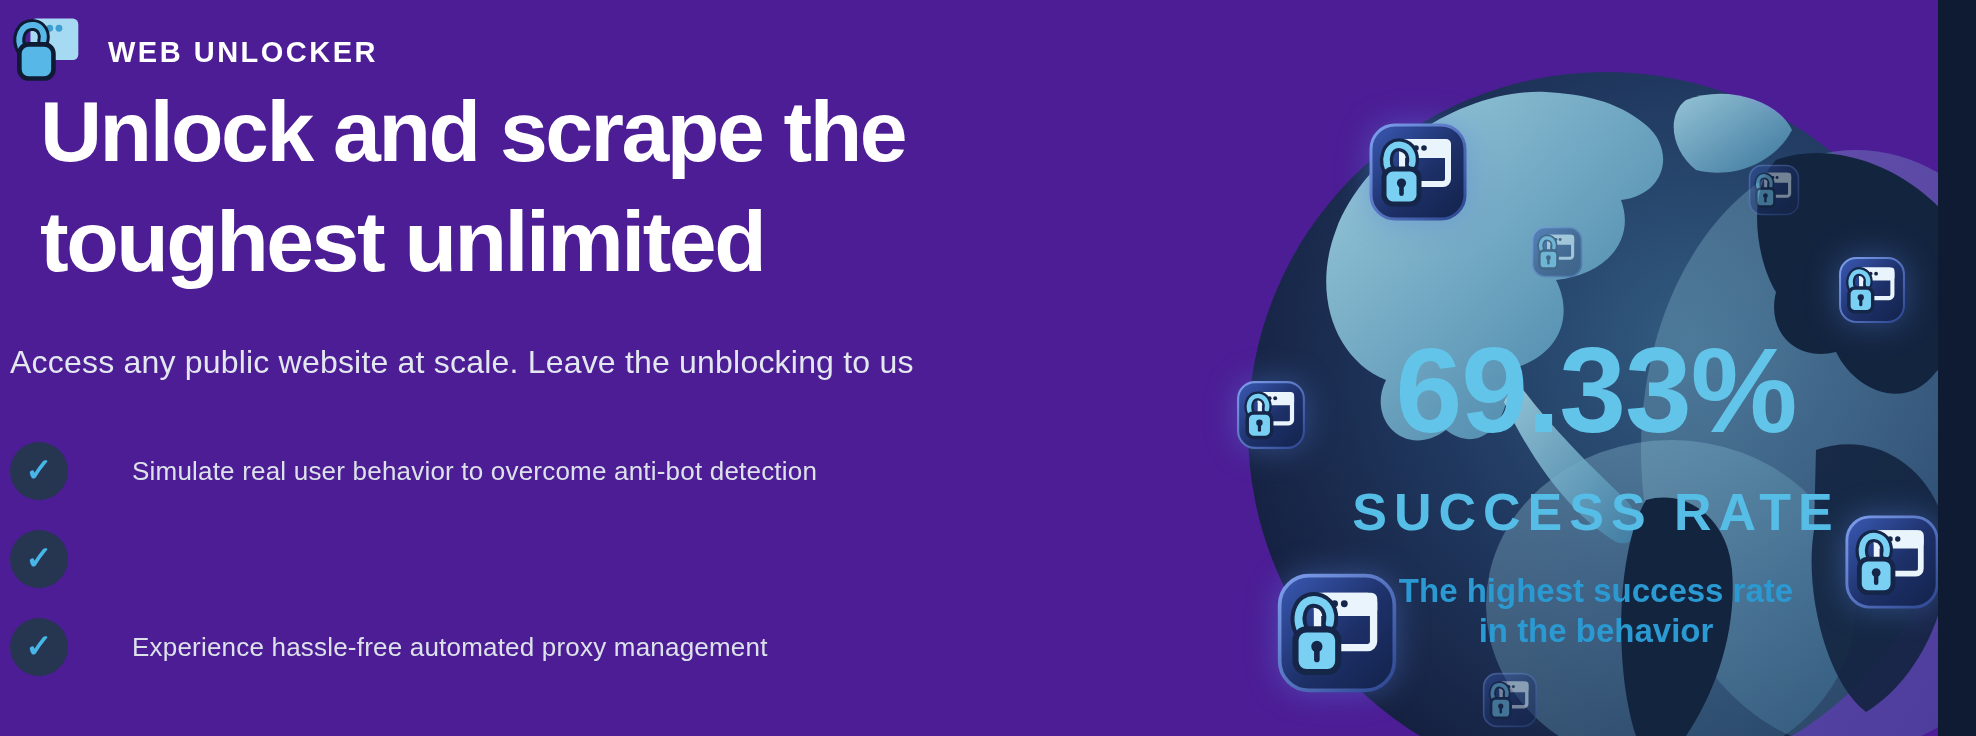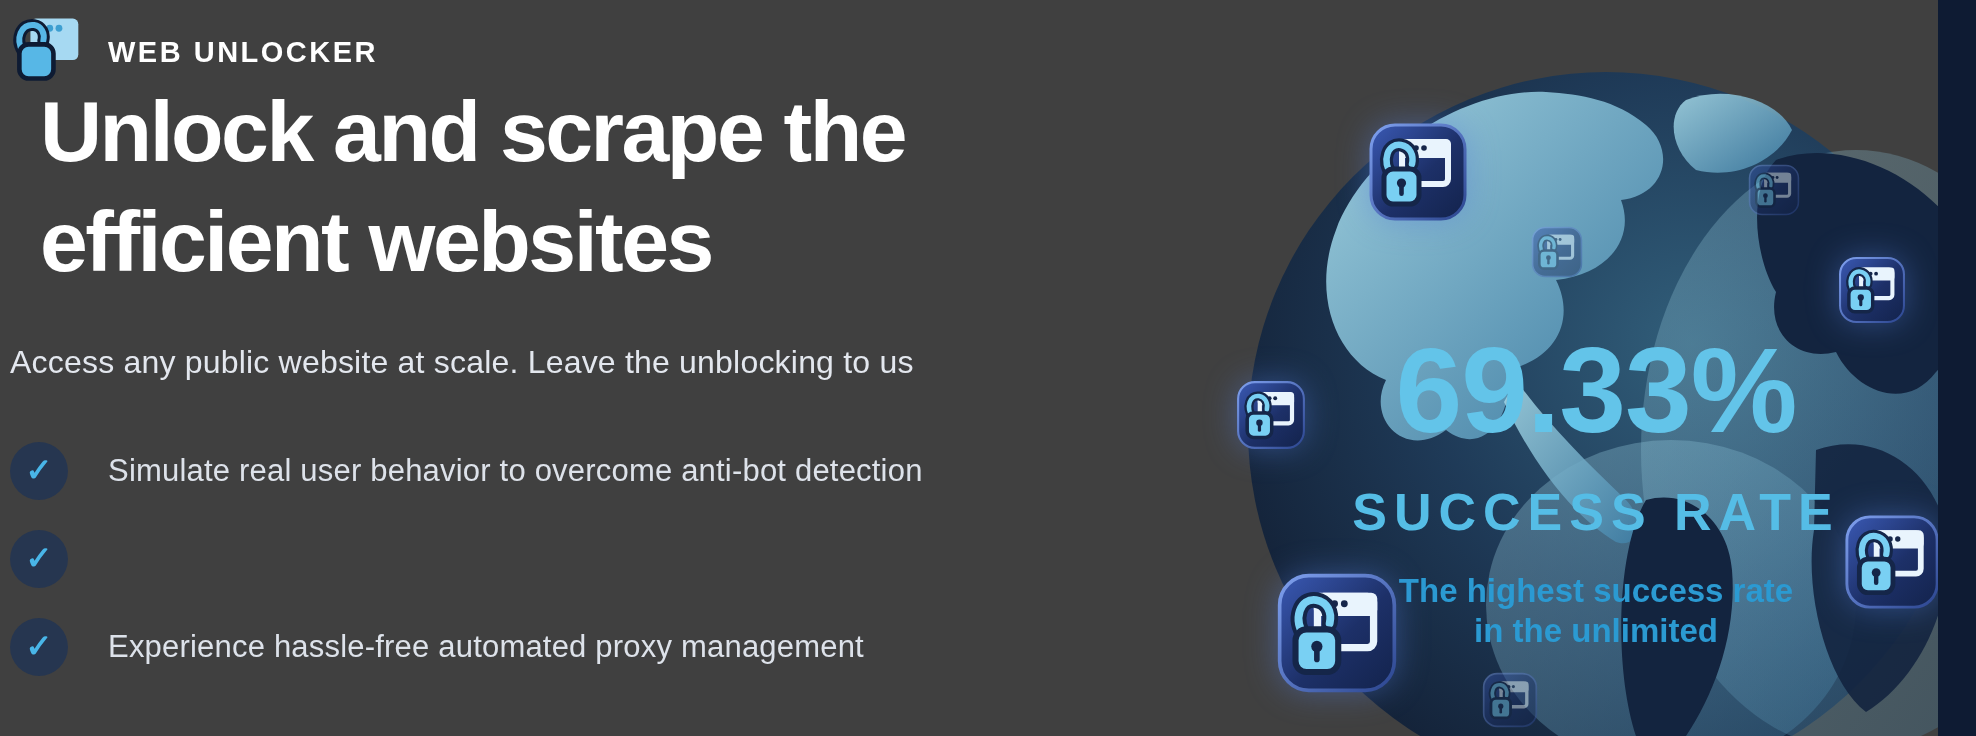--- a/index.html
+++ b/index.html
@@ -1,20 +1,20 @@
 <!DOCTYPE html>
 <html><head>
 <meta charset="utf-8">
 <style>
   * { margin:0; padding:0; box-sizing:border-box; }
   html,body { background:#0e1b33; }
   body { font-family:"Liberation Sans", sans-serif; }
   .stage {
     position:relative; width:1938px; height:736px;
-    background:#404040; overflow:hidden;
+    background:#4c1d95; overflow:hidden;
   }
 
   
   .badge-row { position:absolute; left:12px; top:12px; display:flex; align-items:center; }
   .badge-row svg { width:70px; height:74px; display:block; }
   .badge-label {
     margin-left:26px; color:#ffffff; font-size:29px; font-weight:bold;
     letter-spacing:2.5px; margin-top:6px;
   }
   .hero-title {
@@ -27,21 +27,21 @@
     position:absolute; left:10px; top:344px; color:#e3e7ee;
     font-size:32px; font-weight:normal; letter-spacing:0.2px; white-space:nowrap;
   }
   .bullet-list { position:absolute; left:10px; top:442px; }
   .bullet-row { display:flex; align-items:center; height:58px; margin-bottom:30px; }
   .check-circle {
     width:58px; height:58px; border-radius:50%; background:#263650;
     display:flex; align-items:center; justify-content:center; flex:0 0 58px;
   }
   .check-glyph { color:#49b6e8; font-size:32px; font-weight:bold; transform:translateY(-1px); }
-  .bullet-text { margin-left:40px; color:#dde2ea; font-size:31px; letter-spacing:0.2px; white-space:nowrap; }
+  .bullet-text { margin-left:64px; color:#dde2ea; font-size:26px; letter-spacing:0.2px; white-space:nowrap; }
 
   
   .illustration { position:absolute; left:1216px; top:30px; width:760px; height:706px; }
   .globe-svg { position:absolute; left:0; top:0; z-index:1; }
   .stat-block { position:absolute; left:80px; top:300px; width:600px; text-align:center; z-index:2; }
   .stat-value { color:#63c4e9; font-size:120px; font-weight:bold; letter-spacing:-1px; line-height:1; }
   .stat-label { color:#55bde6; font-size:52px; font-weight:bold; letter-spacing:7px; margin-top:32px; }
   .stat-tagline { color:#2b9ad2; font-size:33px; font-weight:bold; line-height:1.2; margin-top:29px; }
 
   .app-icon { position:absolute; z-index:3; }
@@ -112,21 +112,21 @@
 
   <div class="badge-row">
     <svg>
         <use href="#logoUnlockIcon"></use>
       </svg>
     <div class="badge-label">WEB UNLOCKER</div>
   </div>
 
   <h1 class="hero-title">
     <div>Unlock and scrape the</div>
-    <div>efficient websites</div>
+    <div>toughest unlimited</div>
   </h1>
 
   <div class="hero-subtitle">Access any public website at scale. Leave the unblocking to us</div>
 
   <div class="bullet-list">
     <div class="bullet-row">
       <div class="check-circle">
         <span class="check-glyph">✓</span>
       </div>
       <div class="bullet-text">Simulate real user behavior to overcome anti-bot detection</div>
@@ -170,21 +170,21 @@
 
       <path d="M430,470 C472,458 512,490 516,540 C521,600 500,662 470,706
                L420,706 C398,640 400,520 430,470 Z" fill="#13243f"></path>
     </svg>
 
     <div class="stat-block">
       <div class="stat-value">69.33%</div>
       <div class="stat-label">SUCCESS RATE</div>
       <div class="stat-tagline">
         <div>The highest success rate</div>
-        <div>in the unlimited</div>
+        <div>in the behavior</div>
       </div>
     </div>
   </div>
 
   <div class="app-icon bright icon-1">
       <svg>
         <use href="#unlockAppIcon"></use>
       </svg>
     </div>
   <div class="app-icon faint  icon-2">

